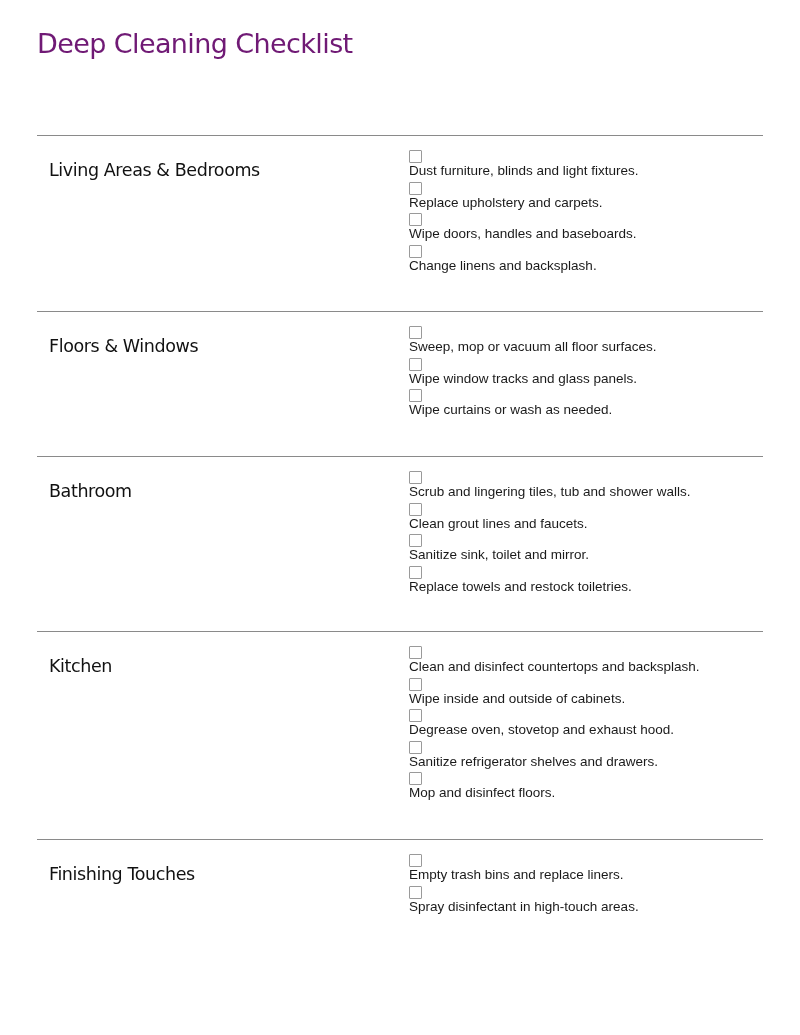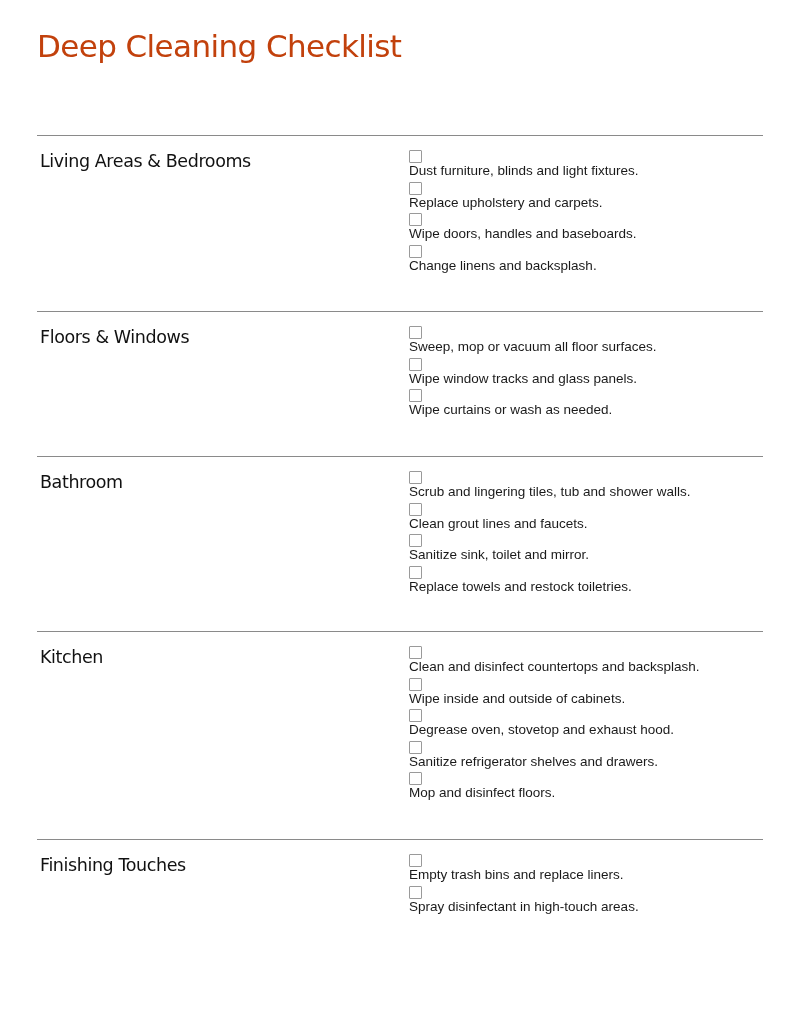--- a/index.html
+++ b/index.html
@@ -1,24 +1,24 @@
 <!DOCTYPE html>
 <html><head>
 <meta charset="utf-8">
 <style>
   html, body { margin: 0; padding: 0; background: #ffffff; }
   body { width: 800px; height: 1035px; position: relative; overflow: hidden; color: #111111; }
   .title {
     position: absolute; left: 37px; top: 28px;
-    font-family: "DejaVu Sans", sans-serif; font-size: 31px; font-weight: 500;
-    letter-spacing: -0.6px; margin: 0; color: #c2410c;
+    font-family: "DejaVu Sans", sans-serif; font-size: 27px; font-weight: 500;
+    letter-spacing: -0.6px; margin: 0; color: #701a75;
   }
   .section { position: absolute; left: 37px; width: 726px; border-top: 1.5px solid #8a8a8a; }
   .section-title {
-    position: absolute; left: 0; top: 12px; margin: 3px;
+    position: absolute; left: 0; top: 12px; margin: 12px;
     font-family: "DejaVu Sans", sans-serif; font-size: 17.5px; font-weight: 500;
     letter-spacing: -0.4px; color: #111111;
   }
   .items { position: absolute; left: 372px; top: 13px; margin: 0; padding: 0; list-style: none; }
   .item { height: 31.5px; display: flex; align-items: flex-start; flex-direction: column; }
   .box {
     width: 13px; height: 13px; border: 1px solid #9a9a9a; border-radius: 1px;
     box-sizing: border-box; margin-top: 1px; margin-right: 10px; flex: 0 0 auto; background: #fff;
   }
   .label {

